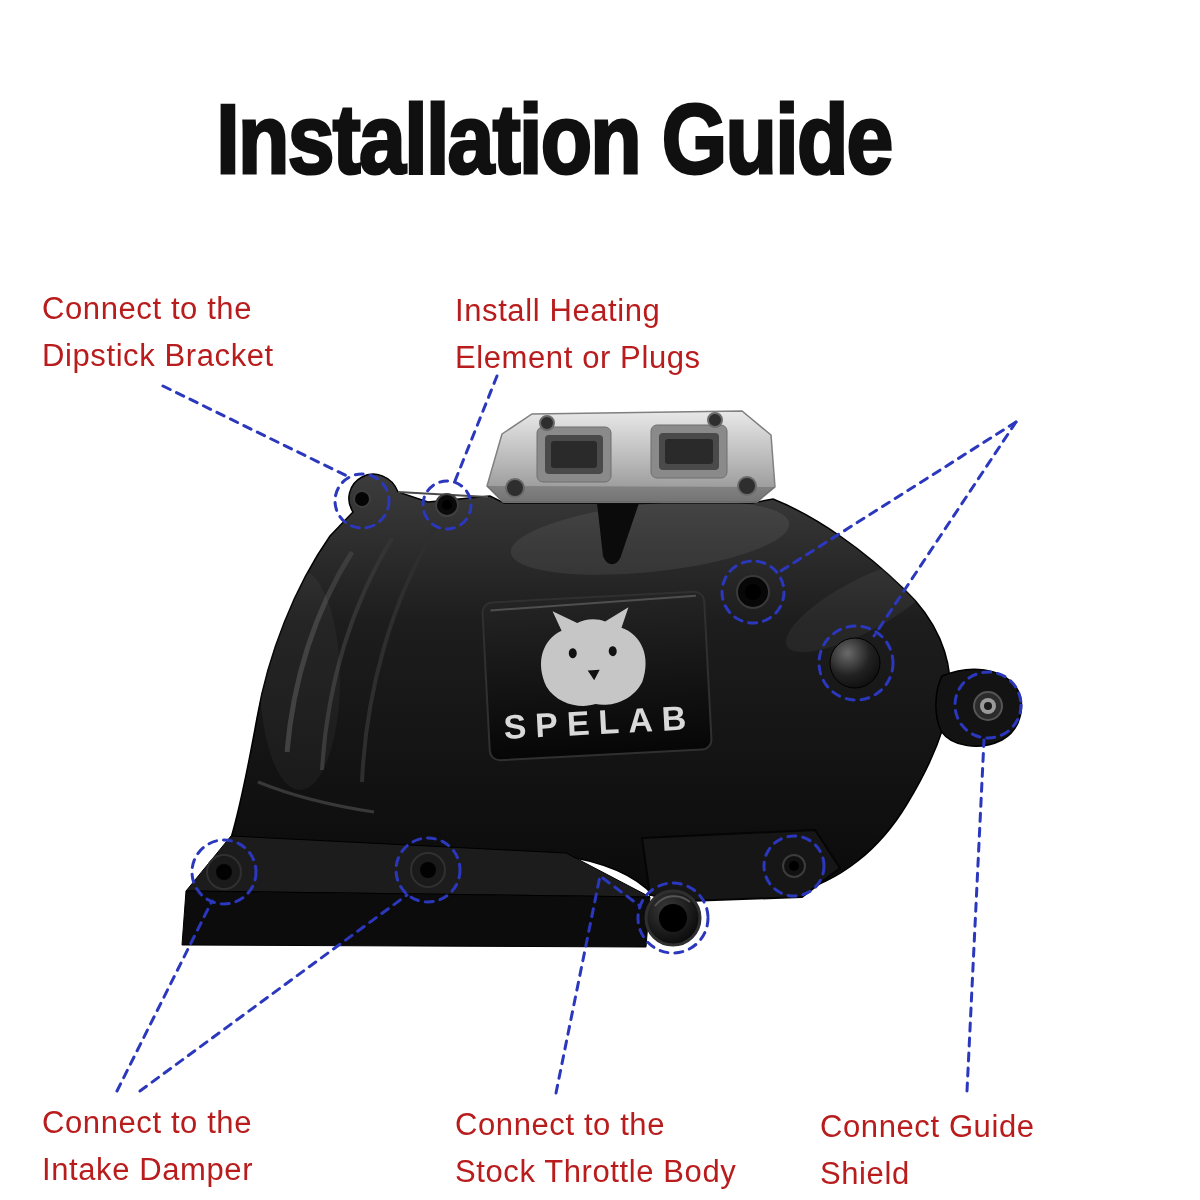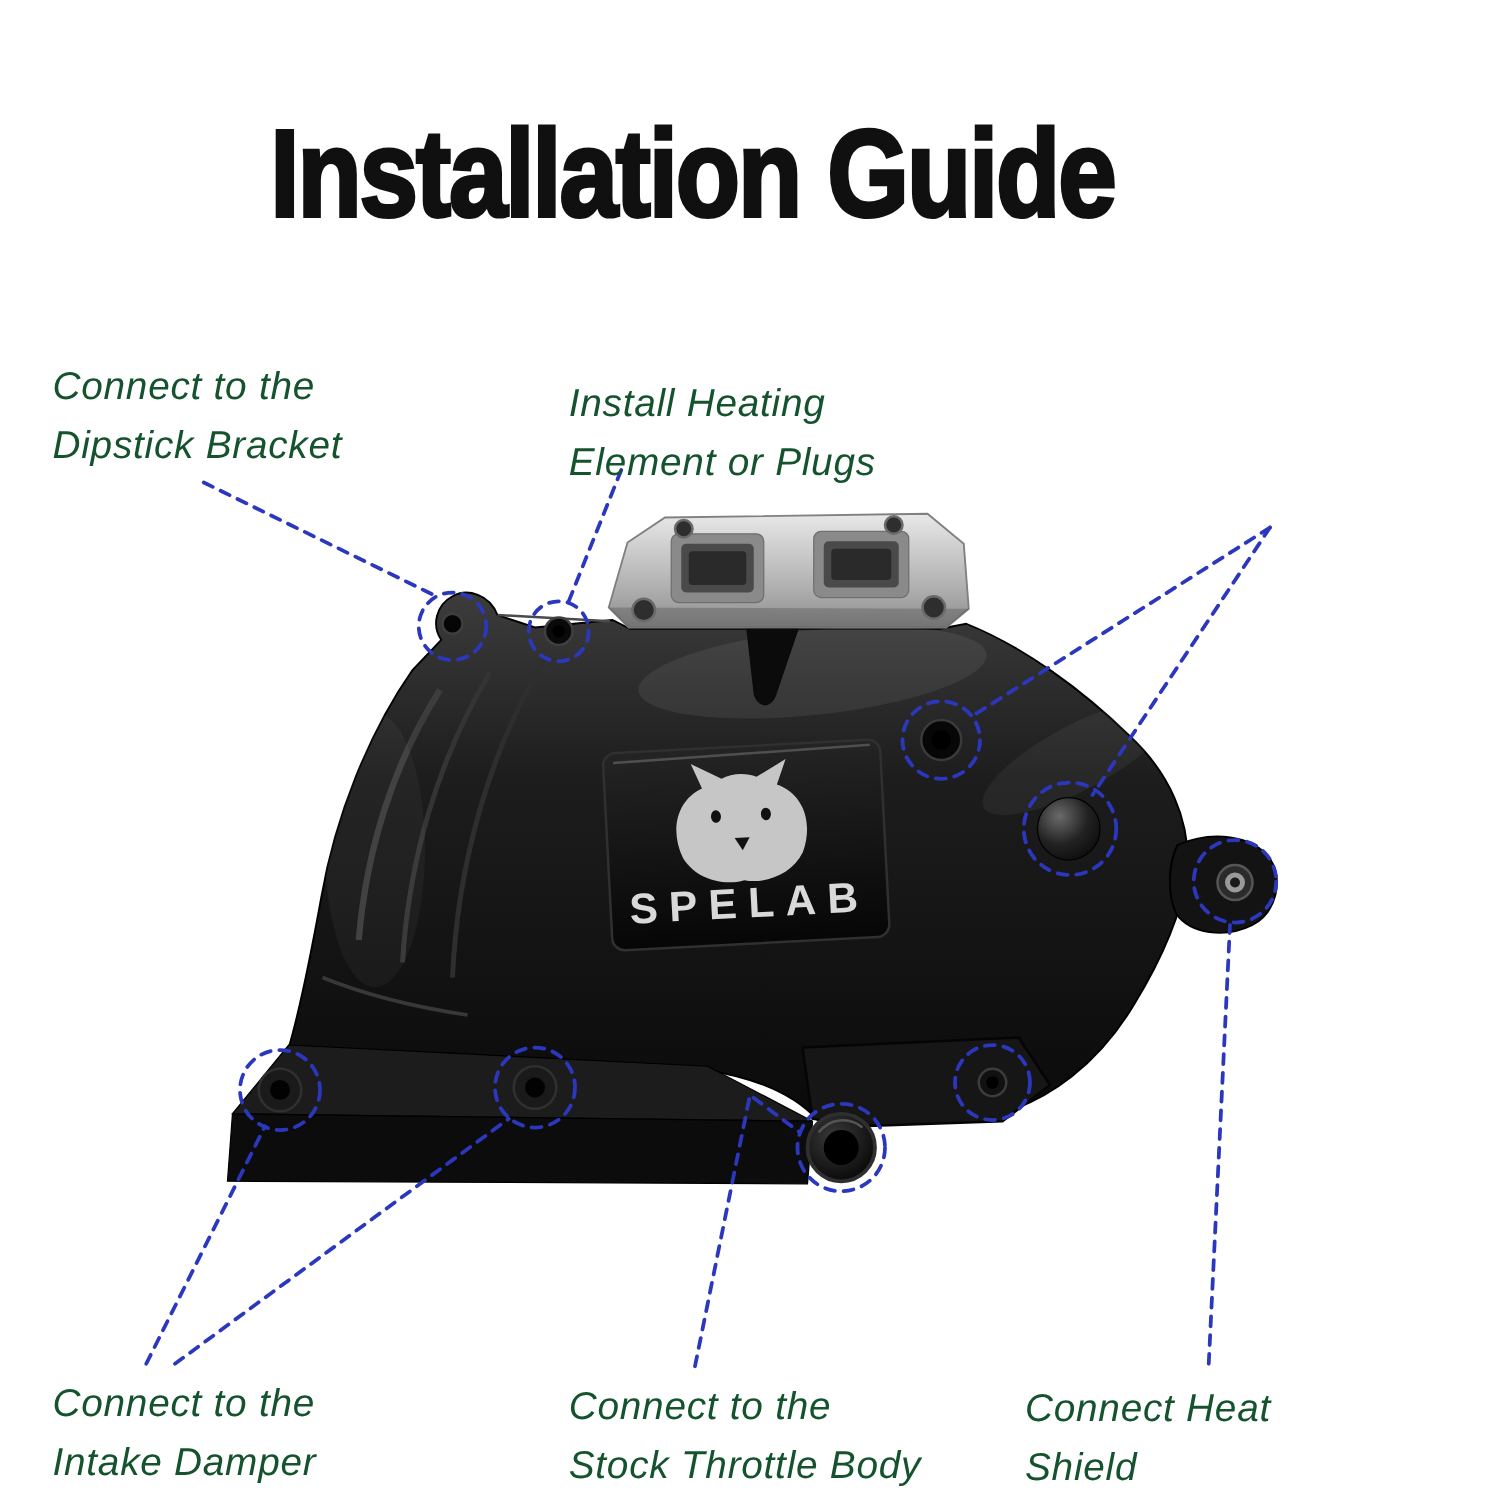--- a/index.html
+++ b/index.html
@@ -10,26 +10,25 @@
     text-align:center;
     font-size:99px; font-weight:bold; color:#101010;
     letter-spacing:-2px;
     -webkit-text-stroke:3px #101010;
     transform:scaleX(0.85);
   }
   .diagram-svg { position:absolute; left:0; top:0; }
   .callout {
     position:absolute;
     font-size:31px; line-height:1.5; letter-spacing:0.6px;
-    color:#14532d; font-weight:500;
+    color:#b91c1c; font-weight:500;
     white-space:pre-line;
-    font-style:italic;
   }
   .co-dipstick   { left:42px;  top:246px; }
-  .co-heating    { left:455px; top:260px; }
+  .co-heating    { left:455px; top:248px; }
   .co-sensors    { left:858px; top:230px; }
   .co-damper     { left:42px;  top:1060px; }
   .co-throttle   { left:455px; top:1062px; }
   .co-heatshield { left:820px; top:1064px; }
 </style>
 </head>
 <body>
 
 <div class="stage">
 
@@ -193,15 +192,15 @@
   </svg>
 
   <div class="callout co-dipstick">Connect to the
 Dipstick Bracket</div>
   <div class="callout co-heating">Install Heating
 Element or Plugs</div>
   <div class="callout co-damper">Connect to the
 Intake Damper</div>
   <div class="callout co-throttle">Connect to the
 Stock Throttle Body</div>
-  <div class="callout co-heatshield">Connect Heat Shield</div>
+  <div class="callout co-heatshield">Connect Guide Shield</div>
 
 </div>
 
 </body></html>

